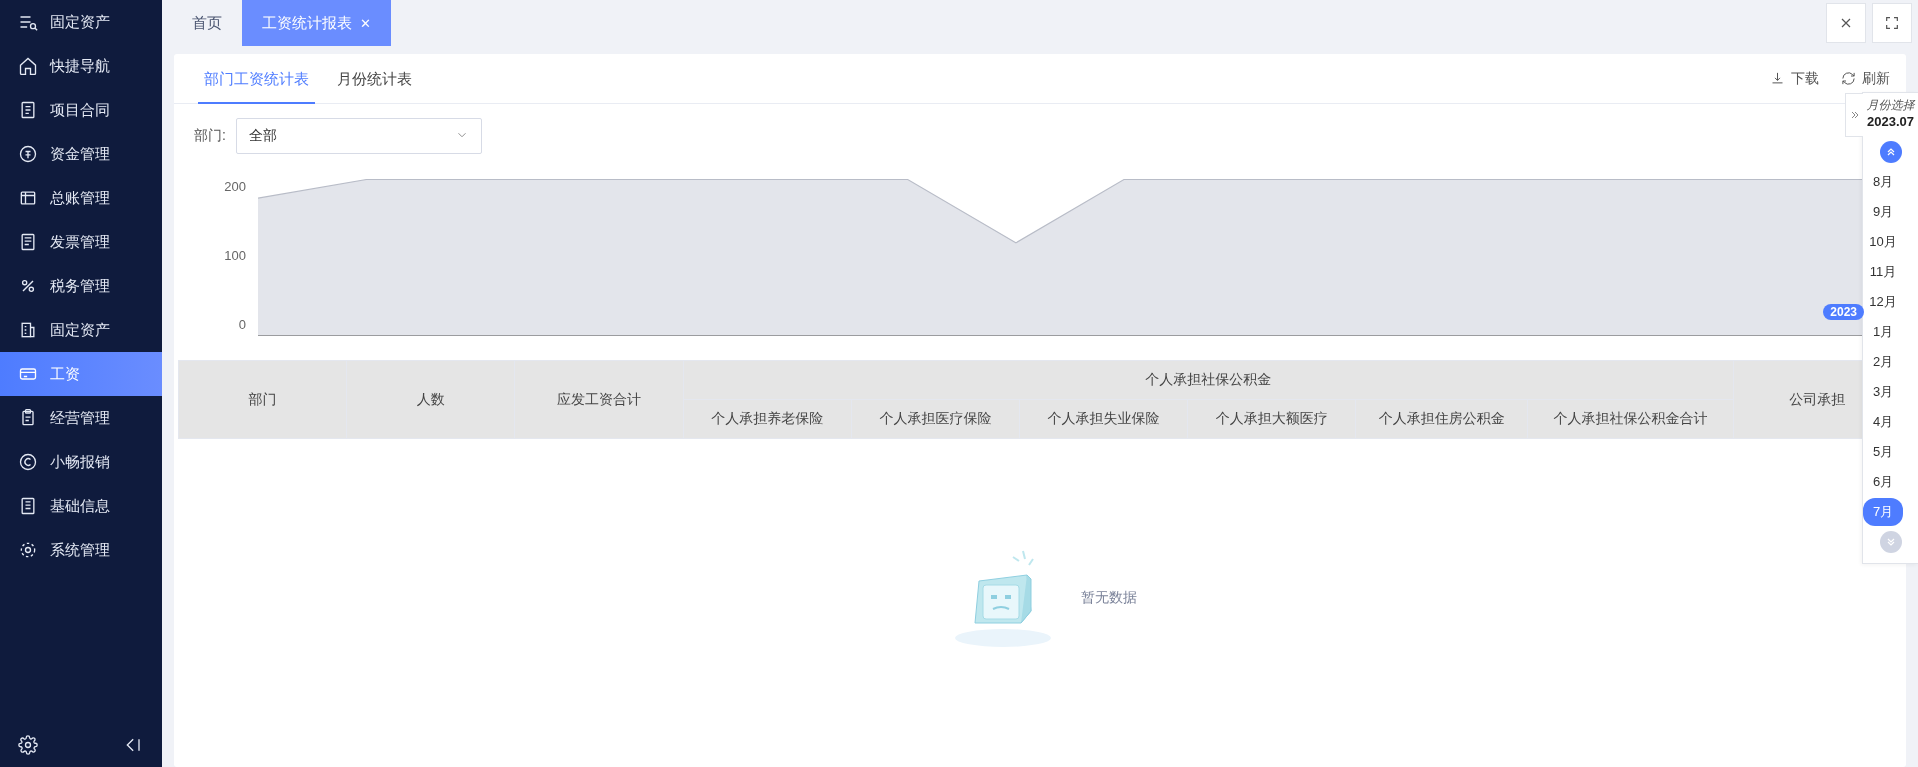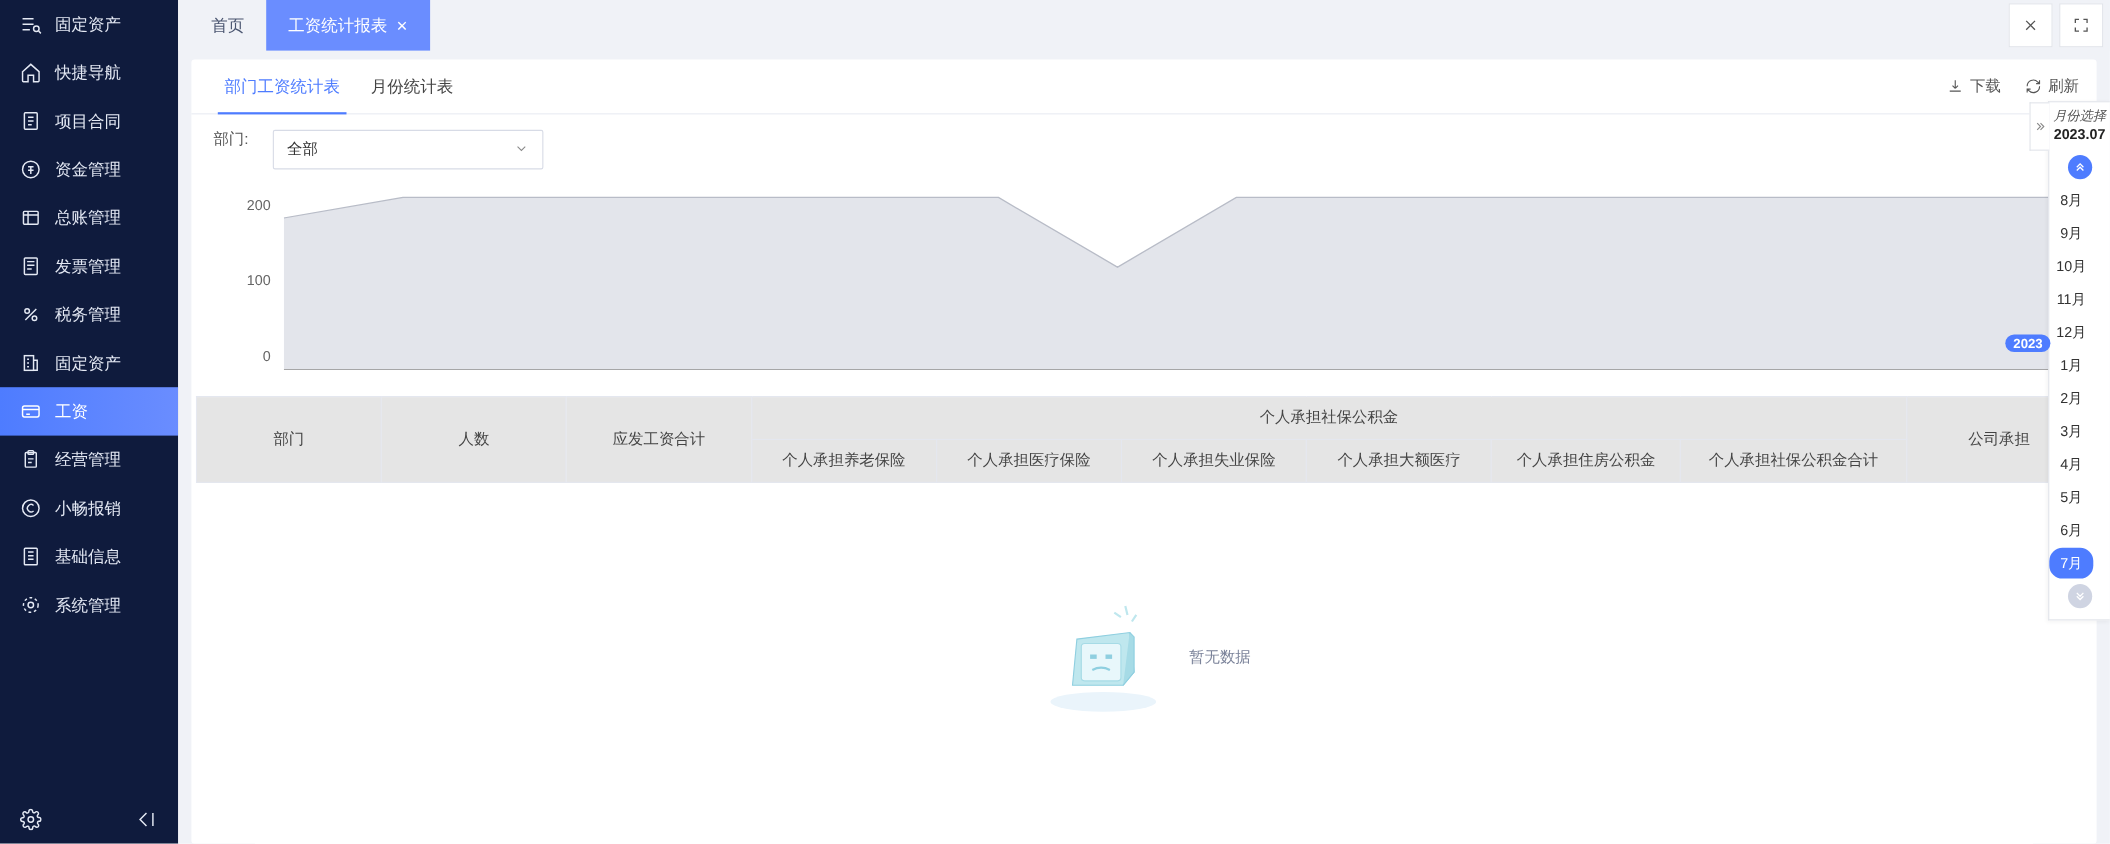--- a/index.html
+++ b/index.html
@@ -34,21 +34,21 @@
 
 .inner-tabs { display: flex; align-items: center; border-bottom: 1px solid #e9ecf3; padding: 0 16px; position: relative; }
 .inner-tab { padding: 16px 14px 14px; cursor: pointer; font-size: 15px; color: #444; position: relative; }
 .inner-tab.active { color: #4e7cff; }
 .inner-tab.active::after { content: ""; position: absolute; left: 8px; right: 8px; bottom: -1px; height: 2px; background: #4e7cff; }
 .tab-actions { margin-left: auto; display: flex; gap: 22px; align-items: center; color: #555; }
 .tab-action { display: flex; align-items: center; gap: 6px; cursor: pointer; }
 .tab-action svg { width: 15px; height: 15px; stroke: currentColor; fill: none; stroke-width: 1.6; }
 
 
-.filter-row { display: flex; align-items: flex-start; gap: 22px; padding: 14px 20px 8px; }
+.filter-row { display: flex; align-items: center; gap: 10px; padding: 14px 20px 8px; }
 .filter-label { color: #555; }
 .select { width: 246px; height: 36px; border: 1px solid #d7dbe6; background: #fff; display: flex; align-items: center; justify-content: space-between; padding: 0 12px; cursor: pointer; border-radius: 2px; }
 .select svg { width: 14px; height: 14px; stroke: #888; fill: none; stroke-width: 1.6; }
 
 
 .chart-wrap { padding: 4px 20px 12px; }
 .chart { position: relative; height: 176px; }
 .y-axis { position: absolute; left: 0; top: 0; bottom: 0; width: 60px; }
 .y-tick { position: absolute; right: 8px; font-size: 13px; color: #666; transform: translateY(-50%); }
 .plot { position: absolute; left: 64px; right: 4px; top: 6px; bottom: 6px; }

